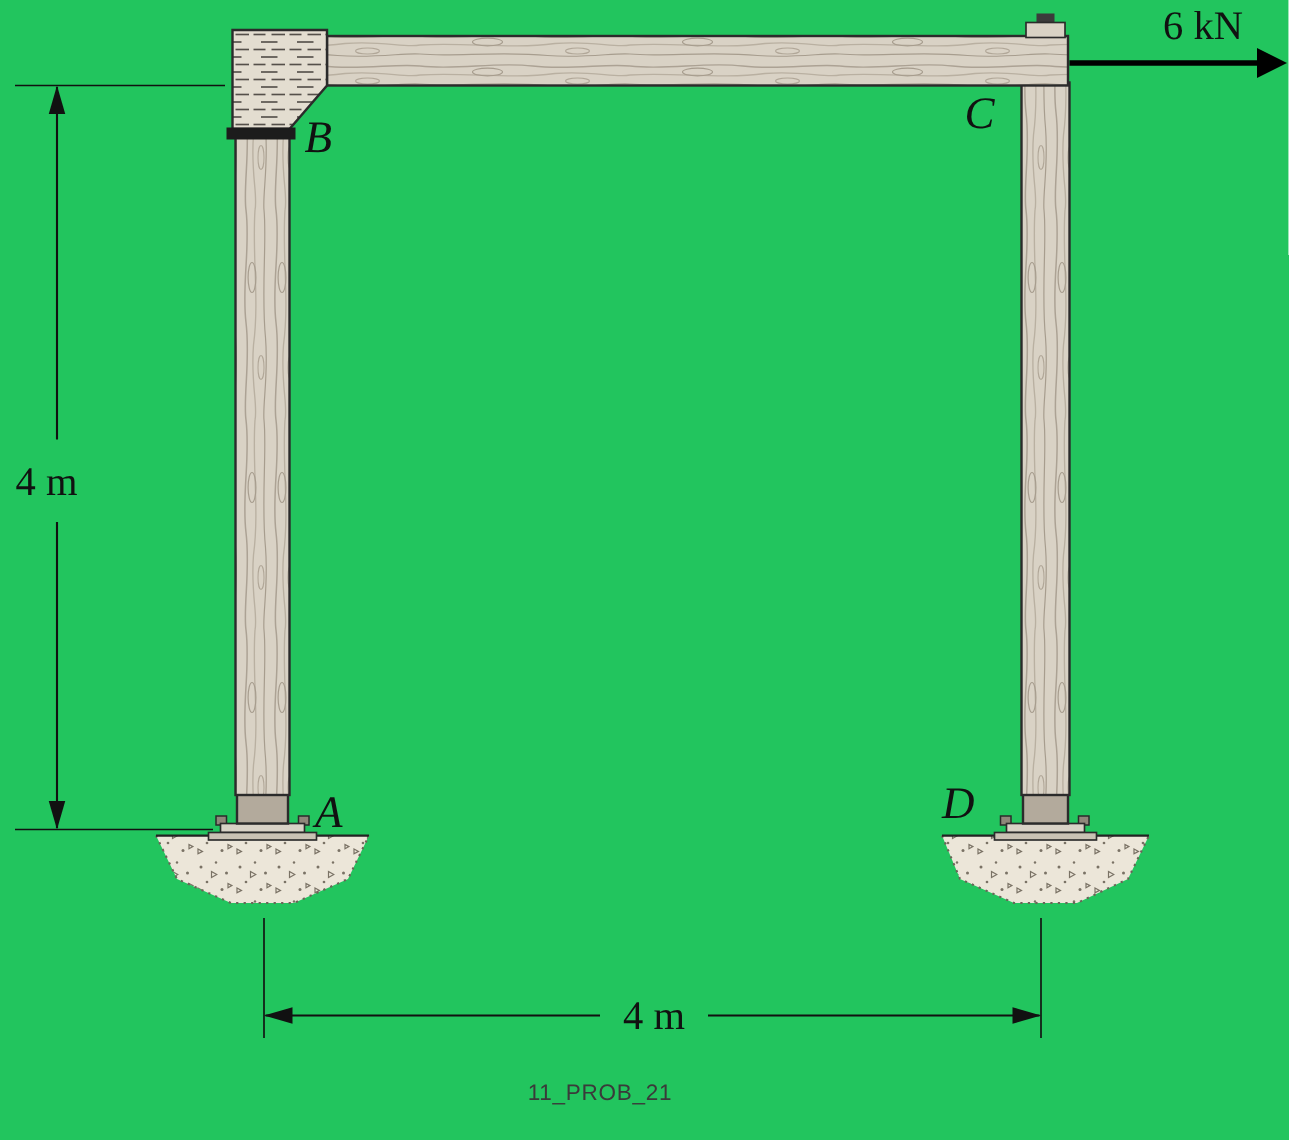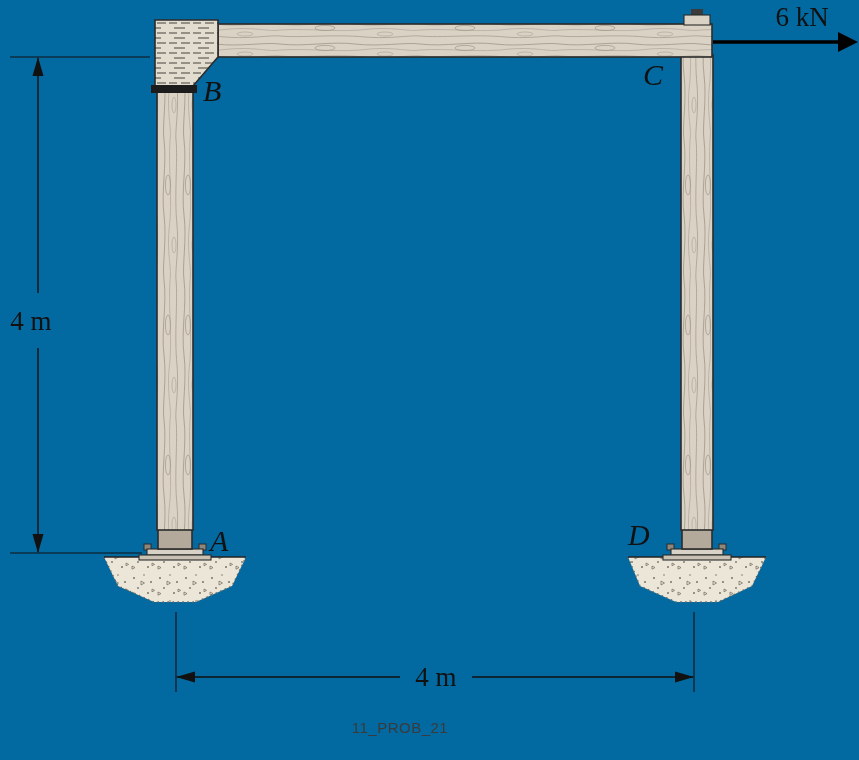--- a/index.html
+++ b/index.html
@@ -1,16 +1,16 @@
 <!DOCTYPE html>
 <html><head>
 <meta charset="utf-8">
 <style>
   html,body{margin:0;padding:0;background:#ffffff;}
-  .canvas{position:relative;width:859px;height:760px;background:#0369a1;overflow:hidden;}
+  .canvas{position:relative;width:859px;height:760px;background:#22c55e;overflow:hidden;}
   svg{display:block;}
   .member{stroke:#2b2b2b;stroke-width:1.6;}
   .thin{stroke:#2b2b2b;stroke-width:1.1;}
   .dimline{stroke:#111;stroke-width:1.4;fill:none;}
   .extline{stroke:#111;stroke-width:1.1;fill:none;}
   .lbl{font:italic 30px "Liberation Serif", serif;fill:#111;}
   .dim{font:27px "Liberation Serif", serif;fill:#111;}
   .force{font:27px "Liberation Serif", serif;fill:#111;}
   .cap{font:15px "Liberation Sans", sans-serif;fill:#3a3a3a;letter-spacing:.5px;}
 </style>

